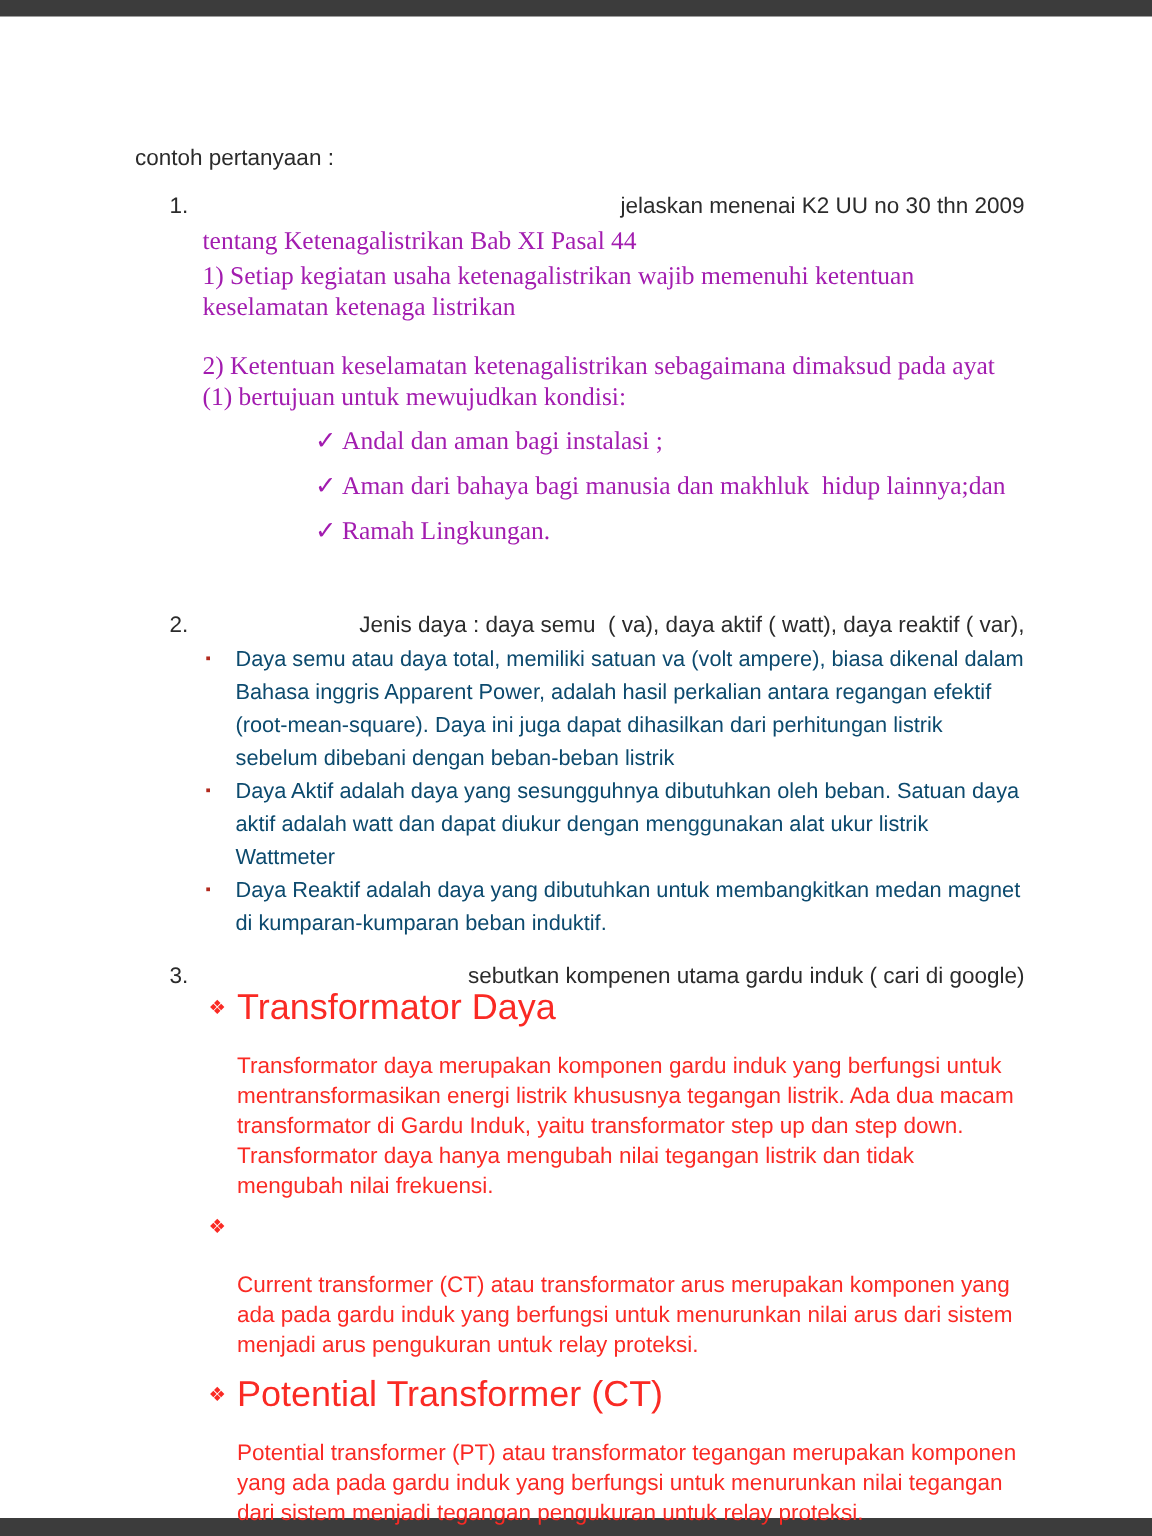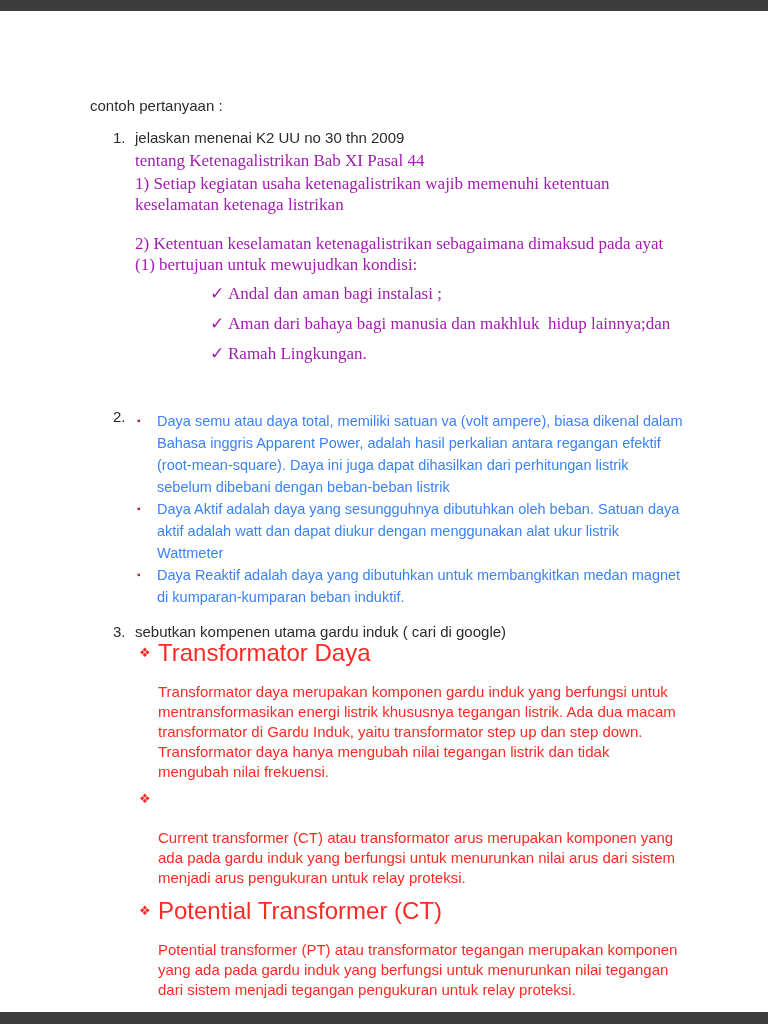--- a/index.html
+++ b/index.html
@@ -26,21 +26,21 @@
     font-size:15px; line-height:18px;
     color:#2b2b2b;
   }
 
   .qrow { display:flex; margin-left:23px; }
   .qnum {
     width:22px; flex:0 0 22px;
     font-size:15px; line-height:19px; color:#2b2b2b;
   }
   .qcontent { flex:1 1 auto; min-width:0; }
-  .qtitle { font-size:15px; line-height:19px; color:#2b2b2b; }
+  .qtitle { font-size:15px; line-height:19px; color:#2b2b2b;text-align:right; }
 
   .q1 { margin-top:13px; }
   .serif { font-family:"Liberation Serif", serif; color:#a21caf; }
   .sub { font-size:17px; line-height:21px; margin-top:3px; }
   .p1 { font-size:17px; line-height:21px; margin-top:2px; max-width:568px; }
   .p2 { font-size:17px; line-height:21px; margin-top:18px; max-width:578px; }
   .checks { margin-top:8px; }
   .check-item {
     display:flex; margin-left:75px; margin-bottom:9px;
     font-size:17px; line-height:21px;
@@ -48,21 +48,21 @@
   .checkmark { flex:0 0 18px; width:18px; }
 
   .q2 { margin-top:34px; }
   .bullets { margin-top:3px; }
   .bullet-item { display:flex; margin-left:2px; }
   .sq {
     flex:0 0 20px; width:20px;
     font-size:10px; line-height:22px; color:#b22a1e;
   }
   .bullet-text {
-    font-size:14.5px; line-height:22px; color:#3b82f6;
+    font-size:14.5px; line-height:22px; color:#0c4a6e;
     max-width:545px;
   }
 
   .q3 { margin-top:14px; }
   .comp-heading { display:flex; margin-left:4px; margin-top:1px; }
   .comp-heading.gap-sm { margin-top:6px; }
   .comp-heading.gap-md { margin-top:12px; }
   .diamond {
     flex:0 0 19px; width:19px;
     font-size:13px; line-height:22px; color:#fa2a24;
@@ -106,20 +106,21 @@
           <span class="checkmark">✓</span>
           <span class="t">Ramah Lingkungan.</span>
         </div>
       </div>
     </div>
   </div>
 
   <div class="qrow q2">
     <div class="qnum">2.</div>
     <div class="qcontent">
+      <div class="qtitle t">Jenis daya : daya semu  ( va), daya aktif ( watt), daya reaktif ( var),</div>
       <div class="bullets">
         <div class="bullet-item">
           <span class="sq">▪</span>
           <span class="bullet-text t">Daya semu atau daya total, memiliki satuan va (volt ampere), biasa dikenal dalam Bahasa inggris Apparent Power, adalah hasil perkalian antara regangan efektif (root-mean-square). Daya ini juga dapat dihasilkan dari perhitungan listrik sebelum dibebani dengan beban-beban listrik</span>
         </div>
         <div class="bullet-item">
           <span class="sq">▪</span>
           <span class="bullet-text t">Daya Aktif adalah daya yang sesungguhnya dibutuhkan oleh beban. Satuan daya aktif adalah watt dan dapat diukur dengan menggunakan alat ukur listrik Wattmeter</span>
         </div>
         <div class="bullet-item">

